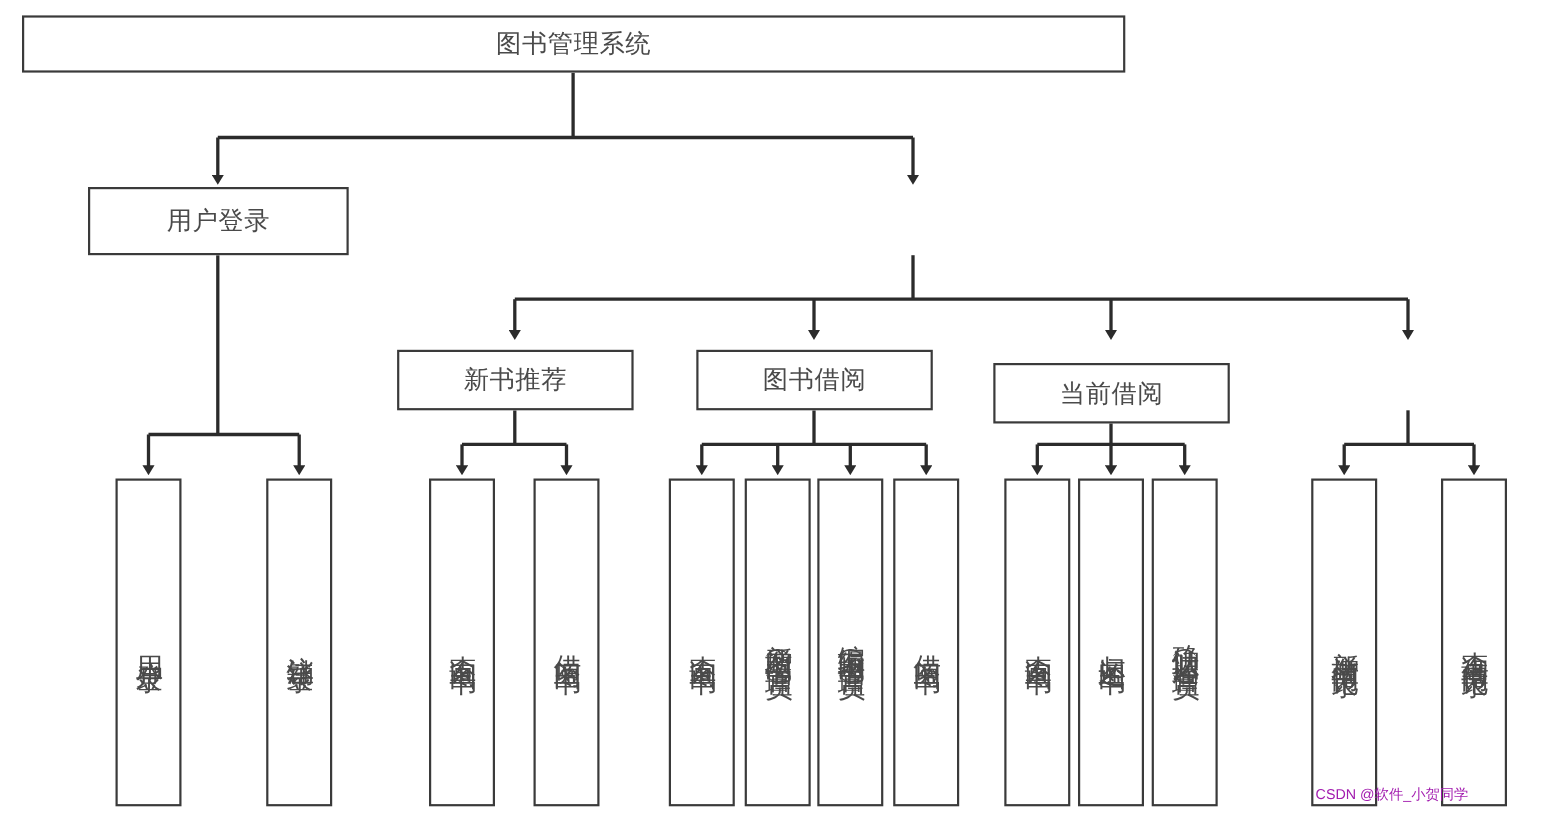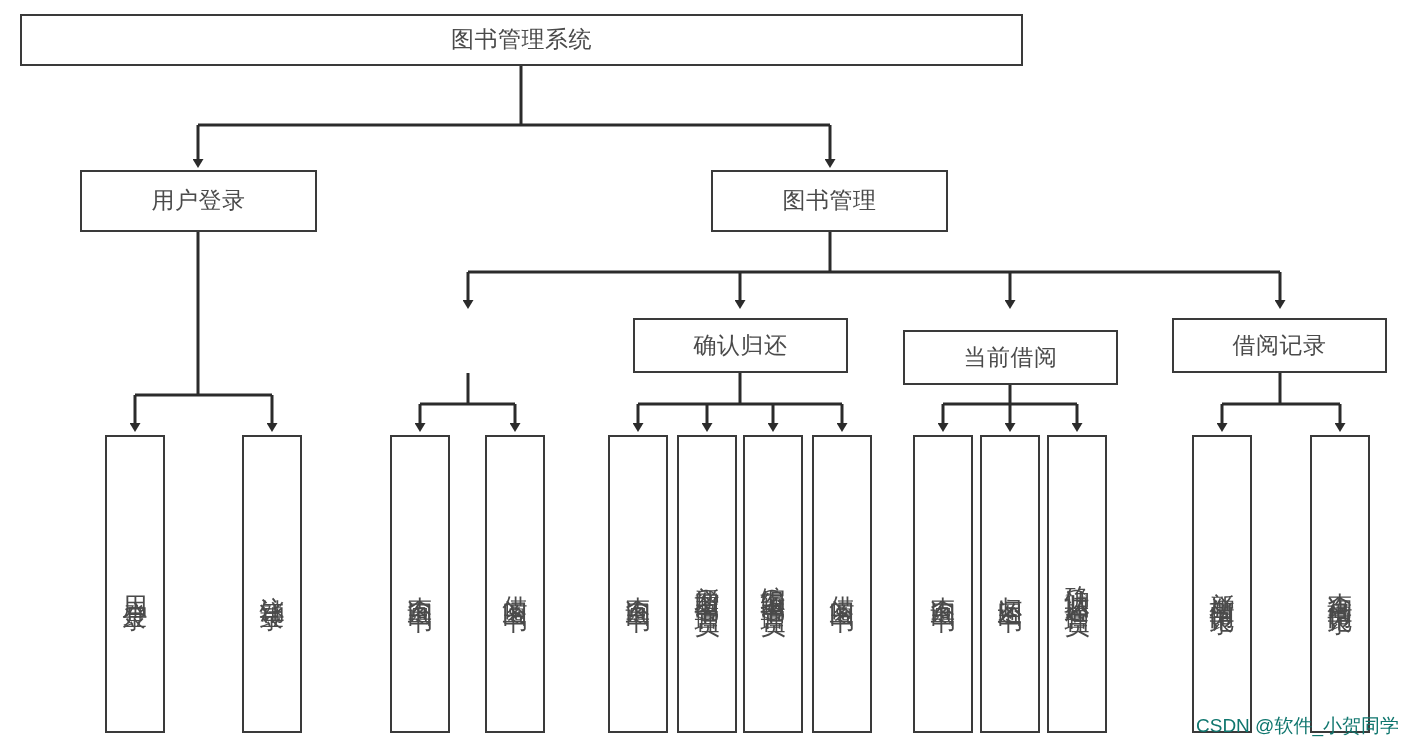--- a/index.html
+++ b/index.html
@@ -56,22 +56,22 @@
     writing-mode: vertical-rl;
     text-orientation: upright;
     font-size: 25px;
     letter-spacing: 4px;
     line-height: 1;
   }
   .watermark {
     position: absolute;
     left: 1196px;
     top: 713px;
-    font-size: 19px;
-    color: #0f766e;
+    font-size: 13px;
+    color: #a21caf;
     white-space: nowrap;
     z-index: 3;
     font-family: "Liberation Sans", "DejaVu Sans", sans-serif;
   }
 </style>
 </head>
 <body>
 
 <div id="diagram-root">
 
@@ -126,36 +126,33 @@
   </svg>
 
   <div class="node horizontal" style="left:20px; top:14px; width:1003px; height:52px;">
     <span class="label">图书管理系统</span>
   </div>
 
   <div class="node horizontal" style="left:80px; top:170px; width:237px; height:62px;">
     <span class="label">用户登录</span>
   </div>
 
-  <div class="node horizontal" style="left:711px; top:170px; width:237px; height:62px;">
-    <span class="label">图书管理</span>
-  </div>
-
+
+  <div class="node horizontal" style="left:361px; top:318px; width:215px; height:55px;">
+    <span class="label">新书推荐</span>
+  </div>
 
   <div class="node horizontal" style="left:633px; top:318px; width:215px; height:55px;">
-    <span class="label">确认归还</span>
+    <span class="label">图书借阅</span>
   </div>
 
   <div class="node horizontal" style="left:903px; top:330px; width:215px; height:55px;">
     <span class="label">当前借阅</span>
   </div>
 
-  <div class="node horizontal" style="left:1172px; top:318px; width:215px; height:55px;">
-    <span class="label">借阅记录</span>
-  </div>
 
   <div class="node vertical" style="left:105px; top:435px; width:60px; height:298px;">
     <span class="label">用户登录</span>
   </div>
 
   <div class="node vertical" style="left:242px; top:435px; width:60px; height:298px;">
     <span class="label">注销登录</span>
   </div>
 
   <div class="node vertical" style="left:390px; top:435px; width:60px; height:298px;">

